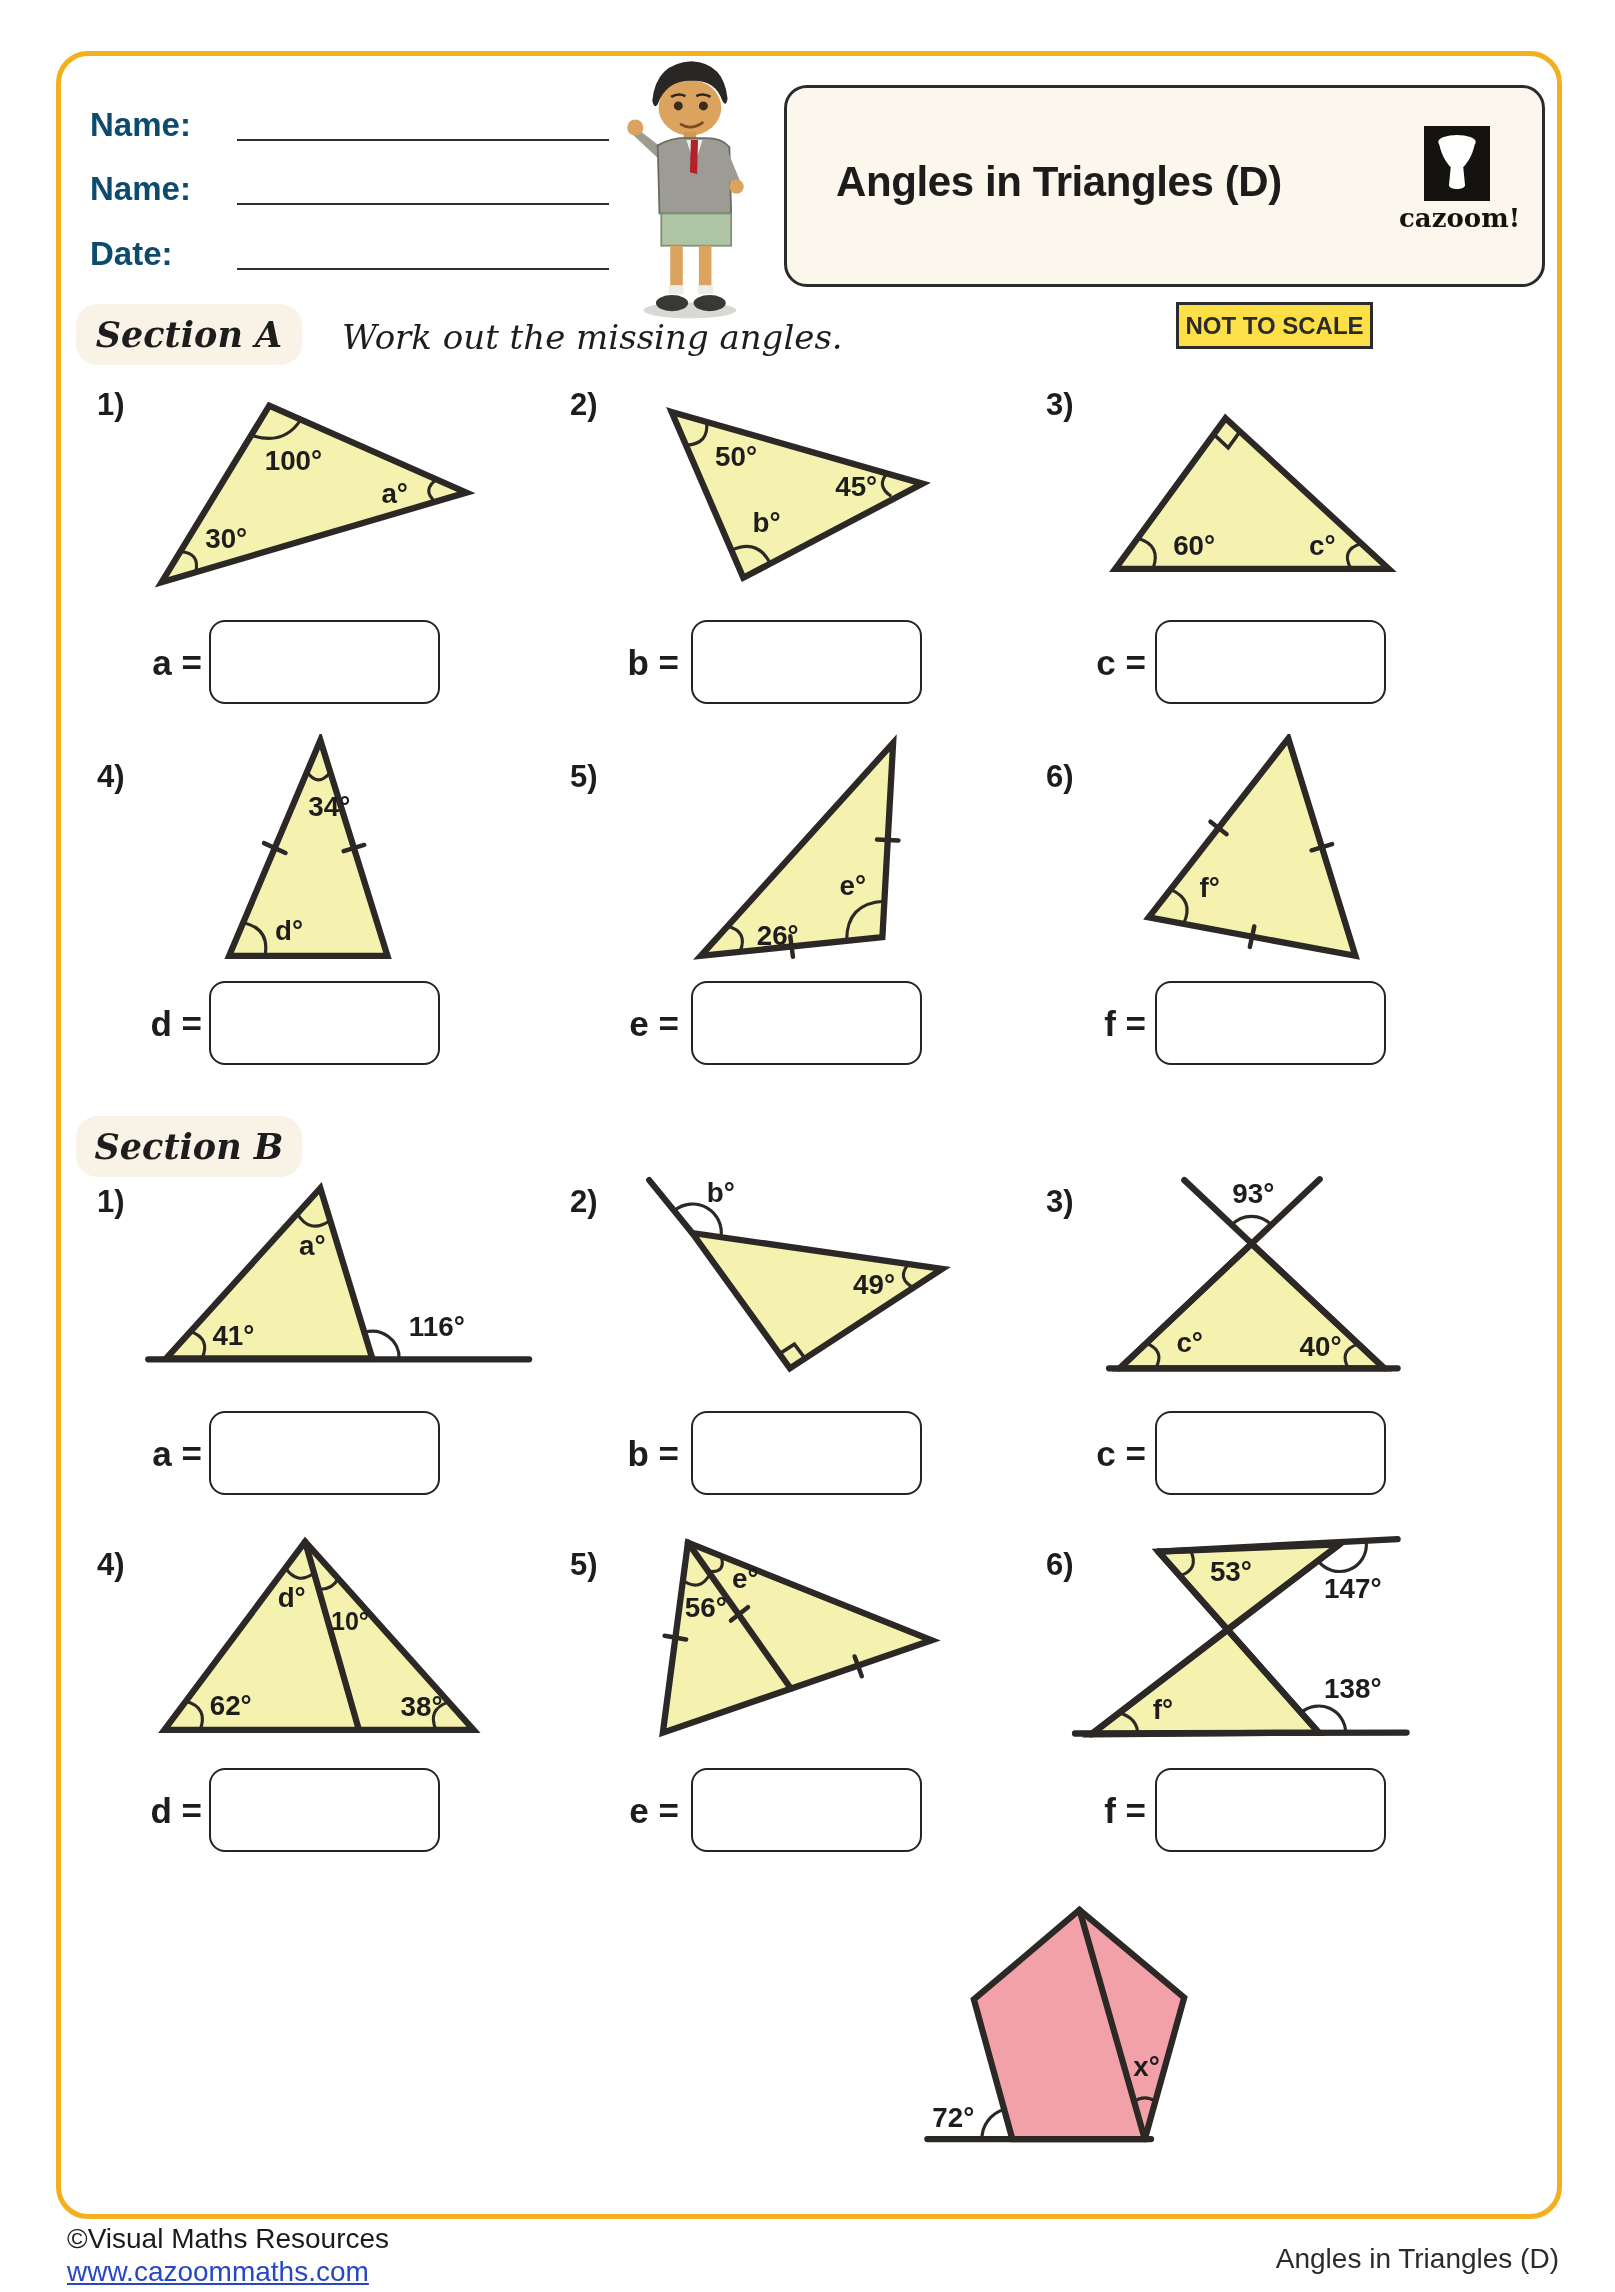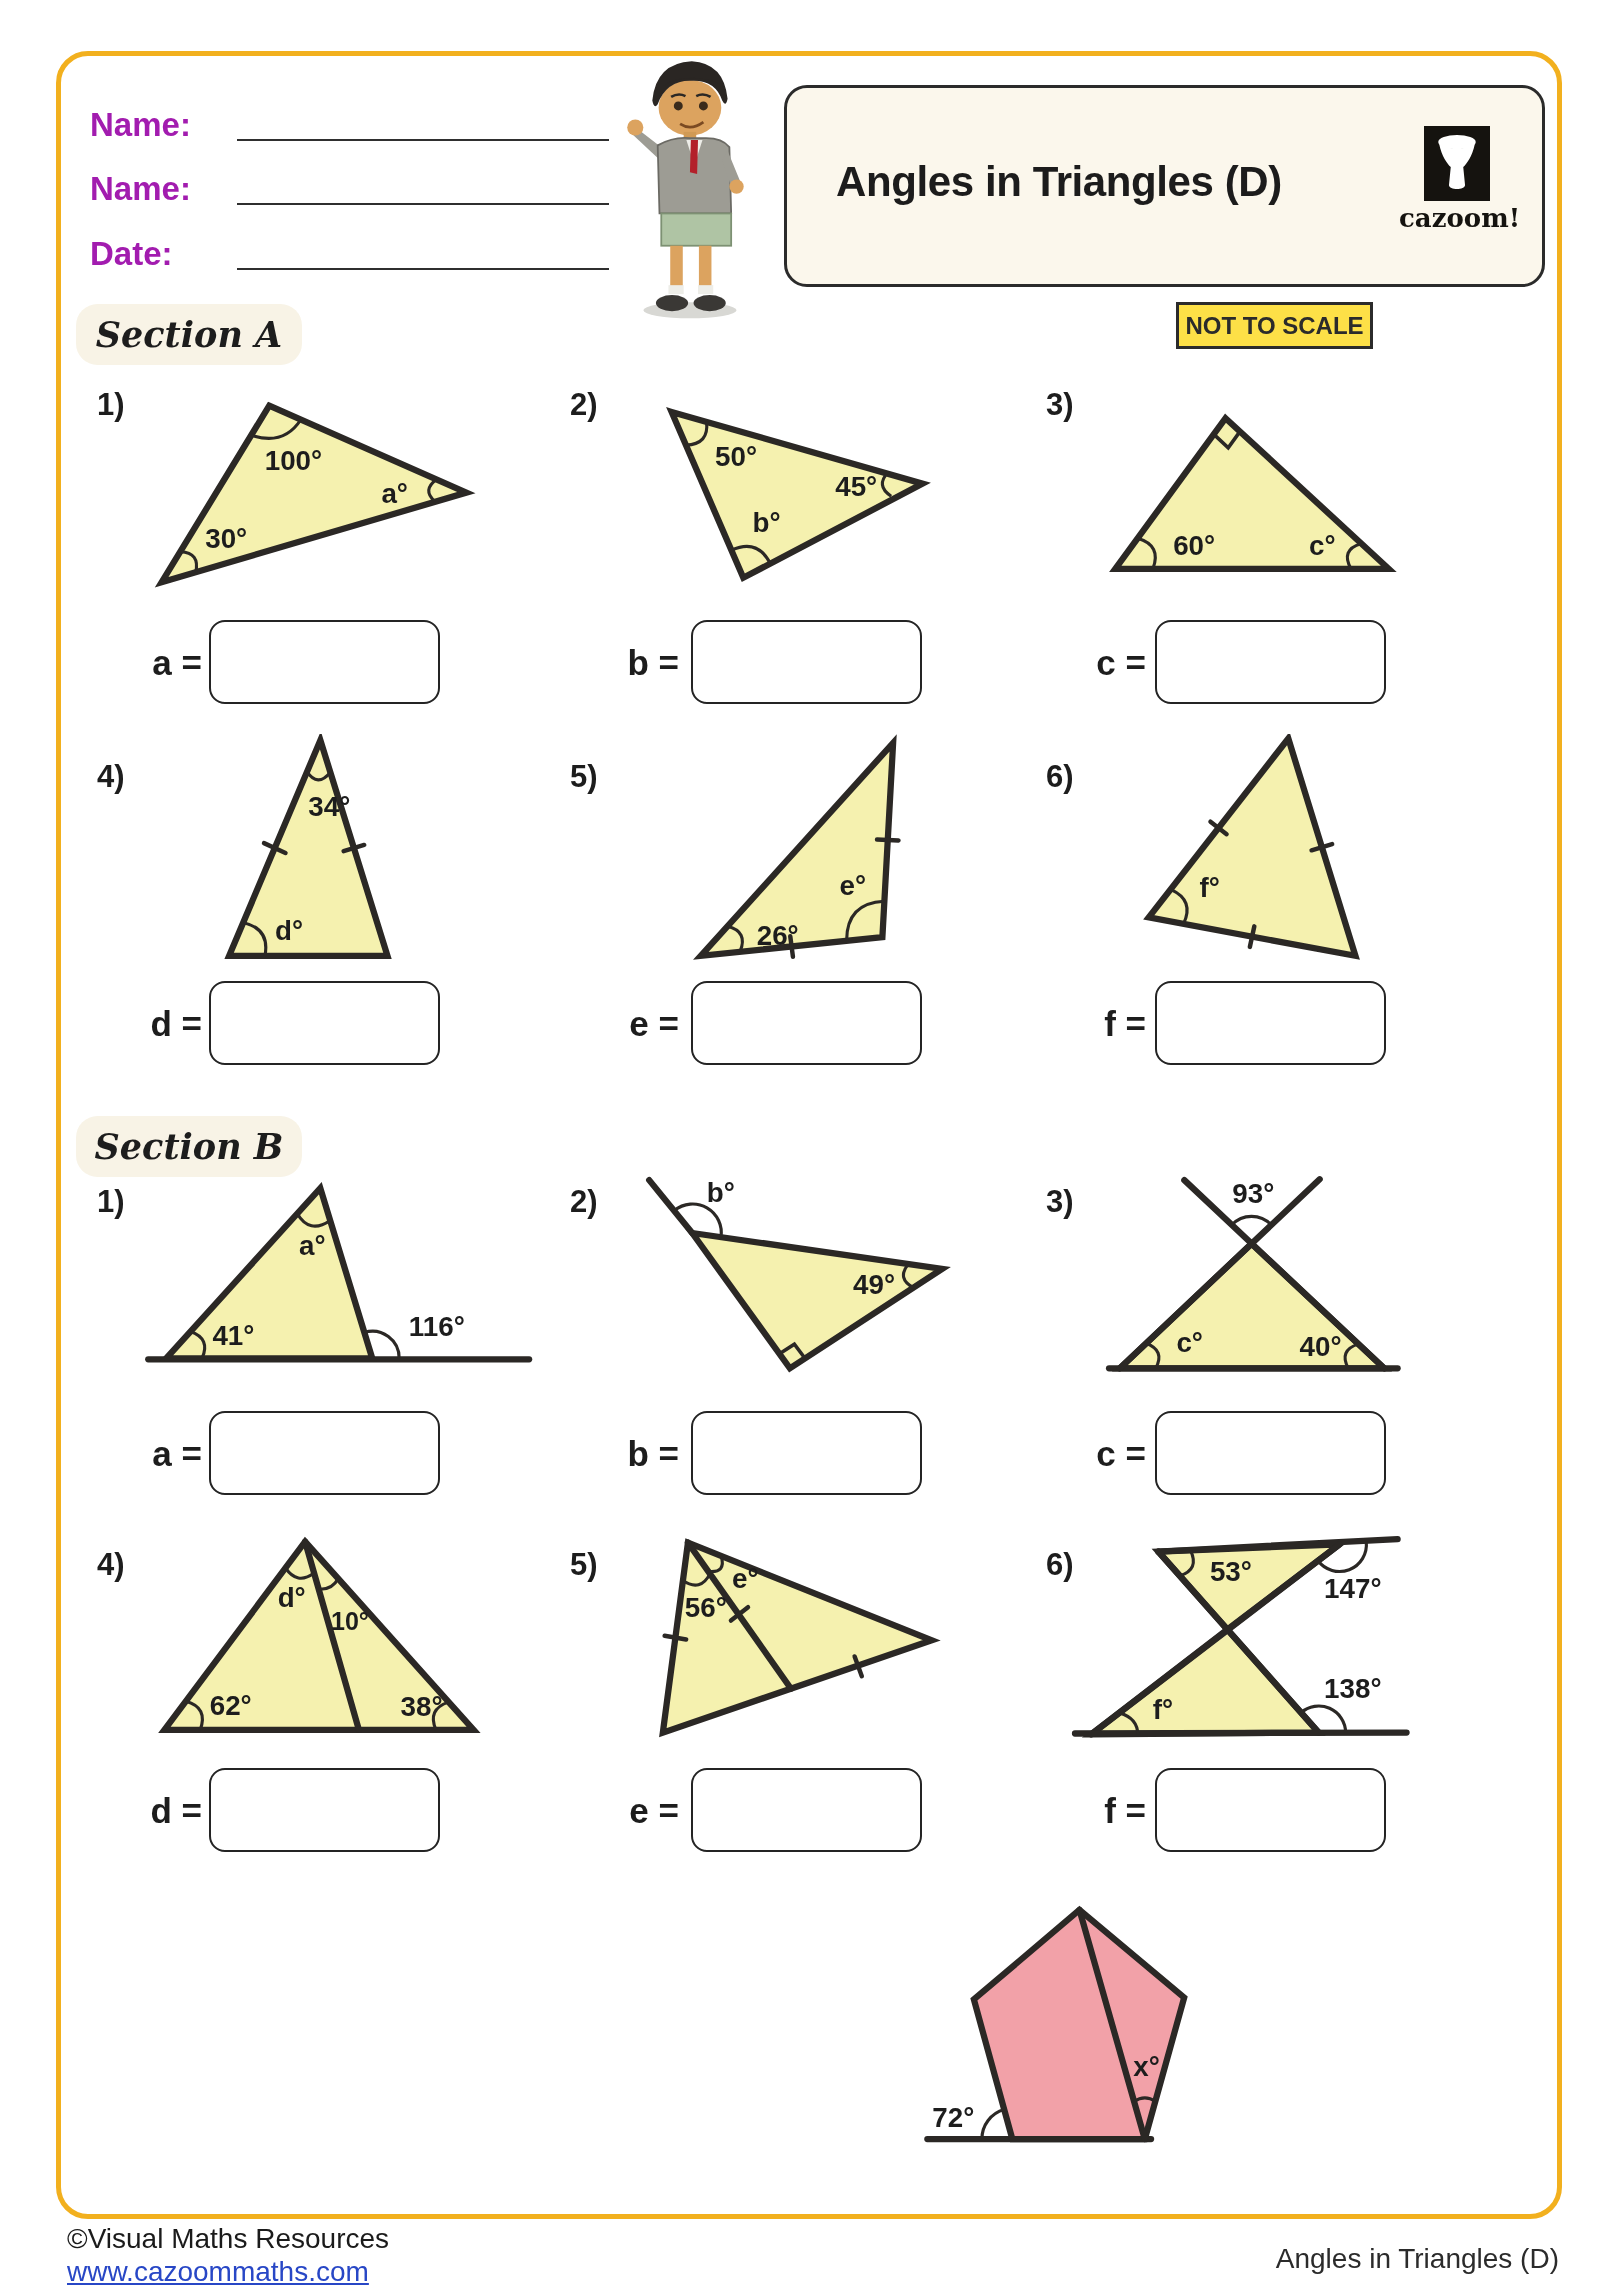--- a/index.html
+++ b/index.html
@@ -1,19 +1,19 @@
 <!DOCTYPE html>
 <html style="font-size:14.3px"><head>
 <meta charset="utf-8">
 <style>
   *{box-sizing:border-box;margin:0;padding:0}
   body{background:#fff}
   .page{position:relative;width:1616px;height:2293px;background:#ffffff;font-family:"Liberation Sans",sans-serif;color:#1d1d1d;overflow:hidden}
   .frame{position:absolute;left:56px;top:51px;width:1506px;height:2168px;border:5.4px solid #F2B01E;border-radius:32px;background:#fff}
-  .hdr-label{position:absolute;font-weight:bold;font-size:33px;color:#a21caf}
+  .hdr-label{position:absolute;font-weight:bold;font-size:33px;color:#0c4a6e}
   .hdr-line{position:absolute;width:372px;border-bottom:2.7px solid #2f2f2f;height:0}
   .title-box{position:absolute;left:784px;top:85px;width:761px;height:202px;background:#FBF7EC;border:3.6px solid #2b2b2b;border-radius:23px}
   .title-text{position:absolute;left:49px;top:70px;font-size:42px;font-weight:bold;color:#1c1c1c;letter-spacing:-0.4px}
   .logo{position:absolute;right:27px;top:38px;width:116px;text-align:center}
   .logo-box{width:66px;height:75px;background:#15130f;margin:0 auto}
   .logo-text{font-family:"DejaVu Serif","Liberation Serif",serif;font-weight:bold;font-size:26px;color:#15130f;margin-top:1.8px}
   .nts{position:absolute;left:1176px;top:302px;width:197px;height:47px;border:3.6px solid #2b2b2b;display:flex;align-items:center;justify-content:center;font-weight:bold;font-size:24px;color:#2b2b2b;background:#fde047}
   .pill{position:absolute;background:#F8F3E6;border-radius:21.5px;width:226px;height:61px;display:flex;align-items:center;justify-content:center;font-family:"DejaVu Serif","Liberation Serif",serif;font-style:italic;font-weight:bold;font-size:35px;color:#1d1d1d}
   .instruction{position:absolute;left:342px;top:317px;font-family:"DejaVu Serif","Liberation Serif",serif;font-style:italic;font-size:34px;color:#1d1d1d}
   .num{position:absolute;font-weight:bold;font-size:31px;color:#1d1d1d}
@@ -83,20 +83,21 @@
           <path d="M17,20 C20,34 26,42 30,46 L28,66 C28,72 46,72 46,66 L44,46 C48,42 54,34 57,20 C44,27 30,27 17,20 Z" fill="#fff"></path>
         </svg>
       </div>
       <div class="logo-text">cazoom!</div>
     </div>
   </div>
 
   <div class="nts">NOT TO SCALE</div>
 
   <div class="pill" style="left:76px;top:304px">Section A</div>
+  <div class="instruction">Work out the missing angles.</div>
 
   <span class="num" style="left:97px;top:387px">1)</span>
   <span class="num" style="left:570px;top:387px">2)</span>
   <span class="num" style="left:1046px;top:387px">3)</span>
 
   <svg class="diagram" style="left:81px;top:394px" width="484" height="251" viewBox="0 0 540 280">
     <polygon class="tri" points="210,13 430,110 90,210"></polygon>
     <path class="arc" d="M190,46 Q226,58 245,29"></path>
     <path class="arc" d="M397,95 Q380,107 395,120"></path>
     <path class="arc" d="M111,176 Q133,177 128,199"></path>

